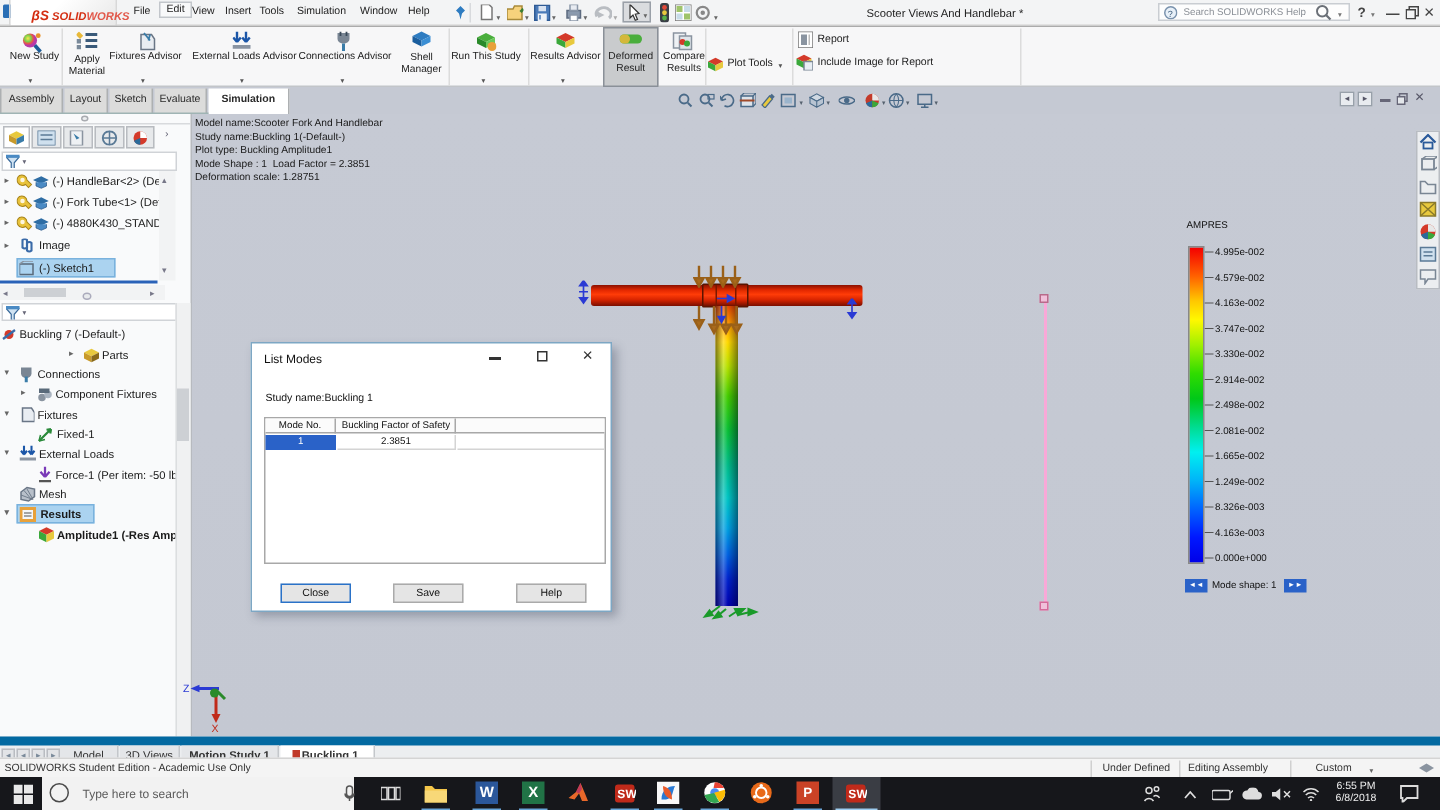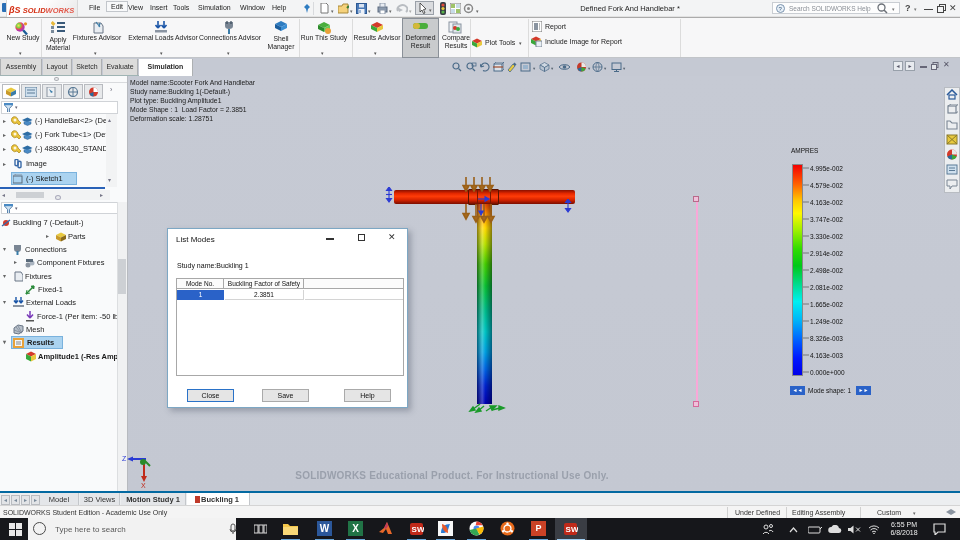--- a/index.html
+++ b/index.html
@@ -3,21 +3,21 @@
 <meta charset="utf-8">
 <style>
 * { margin:0; padding:0; box-sizing:border-box; }
 html,body { width:960px; height:540px; overflow:hidden; font-family:"Liberation Sans", sans-serif; }
 .abs { position:absolute; }
 #stage { position:relative; width:960px; height:540px; background:#f0f0f0; }
 
 
 #titlebar { position:absolute; left:0; top:0; width:960px; height:17px; background:#f3f4f5; border-bottom:1px solid #e2e2e2; }
 #logobox { position:absolute; left:6px; top:0; width:72px; height:18px; background:linear-gradient(135deg,#ffffff 40%,#e8e8e8); border:1px solid #d8d8d8; border-top:none; }
-#logotxt { position:absolute; left:9px; top:5px; font-size:7.5px; font-weight:bold; font-style:italic; color:#d42e12; letter-spacing:0px;text-align:center; }
+#logotxt { position:absolute; left:21px; top:5px; font-size:7.5px; font-weight:bold; font-style:italic; color:#d42e12; letter-spacing:0px;text-align:center; }
 .menu { position:absolute; top:4px; font-size:7px; color:#222; }
 #searchbox { position:absolute; left:772px; top:2px; width:128px; height:12px; background:#fdfdfd; border:1px solid #c9cdd2; font-size:7px; color:#888; }
 .wbtn { position:absolute; top:3px; font-size:9px; color:#444; }
 
 
 #ribbon { position:absolute; left:0; top:17px; width:960px; height:41px; background:#f7f7f8; border-top:1px solid #ababab; border-bottom:1px solid #c2c5c9; }
 .rlabel { position:absolute; font-size:6.8px; color:#222; text-align:center; line-height:7.5px; }
 .rsep { position:absolute; top:1px; width:1px; height:38px; background:#dcdcdc; }
 .rcaret { position:absolute; font-size:5px; color:#555; }
 .ricon { position:absolute; }
@@ -38,21 +38,21 @@
 .treerow { position:absolute; left:0; width:118px; height:14px; font-size:7.5px; color:#1a1a1a; white-space:nowrap; line-height:14px; }
 .t2row { position:absolute; left:0; width:118px; height:13px; font-size:7.5px; color:#1a1a1a; white-space:nowrap; line-height:13px; }
 .twisty { position:absolute; font-size:6px; color:#666; }
 
 
 #dlg { position:absolute; left:167px; top:228px; width:241px; height:180px; background:#ffffff; border:1px solid #7da7c4; box-shadow:3px 3px 6px rgba(60,70,90,.35); }
 #dlgtable { position:absolute; left:8px; top:49px; width:228px; height:98px; border:1px solid #a8a8a8; background:#fff; }
 .dbtn { position:absolute; top:160px; width:47px; height:13px; background:#e5e5e5; border:1px solid #aaaaaa; font-size:7px; text-align:center; line-height:12px; color:#111; }
 
 
-#bottabs { position:absolute; left:0; top:491px; width:960px; height:14px; background:#eceef0; border-top:2px solid #0369a1; }
+#bottabs { position:absolute; left:0; top:491px; width:960px; height:14px; background:#eceef0; border-top:6px solid #0369a1; }
 .btab { position:absolute; top:0; height:14px; font-size:7.5px; color:#333; text-align:center; line-height:14px; border-right:1px solid #c4c7cb; background:#e4e6e9; }
 #statusbar { position:absolute; left:0; top:505px; width:960px; height:13px; background:#f4f4f4; border-top:1px solid #d4d4d4; font-size:7px; color:#333; }
 
 
 #taskbar { position:absolute; left:0; top:518px; width:960px; height:22px; background:#16171b; }
 .tico { position:absolute; top:3px; width:15px; height:15px; }
 .tuline { position:absolute; top:20.5px; height:1.5px; background:#6aa6d8; }
 
 .legtxt { position:absolute; font-size:6.5px; color:#111; white-space:nowrap; }
 </style>
@@ -121,21 +121,21 @@
         <rect x="6" y="1" width="4" height="4" fill="#c8dce8"></rect>
         <rect x="1" y="6" width="4" height="4" fill="#c8dce8"></rect>
         <rect x="6" y="6" width="4" height="4" fill="#9fc46a"></rect>
       </svg>
     <svg class="abs" style="left:463px;top:3px;" width="11" height="11">
         <circle cx="5.5" cy="5.5" r="4" fill="none" stroke="#888" stroke-width="1.5"></circle>
         <circle cx="5.5" cy="5.5" r="1.5" fill="#888"></circle>
       </svg>
     <div class="abs" style="left:476px;top:8px;font-size:5px;color:#666;">▾</div>
 
-    <div class="abs" style="left:540px;top:4px;width:180px;text-align:center;font-size:7.5px;color:#222;">Defined Fork And Handlebar *</div>
+    <div class="abs" style="left:540px;top:4px;width:180px;text-align:center;font-size:7.5px;color:#222;">Scooter Views And Handlebar *</div>
 
     <div id="searchbox"></div>
     <svg class="abs" style="left:776px;top:4px;" width="9" height="9">
         <circle cx="4.5" cy="4.5" r="4" fill="#e8f0f8" stroke="#7a92ad"></circle>
         <text x="2.5" y="7" font-size="6" fill="#3a5a7a">?</text>
       </svg>
     <div class="abs" style="left:789px;top:5px;font-size:6.5px;color:#8a8f96;">Search SOLIDWORKS Help</div>
     <svg class="abs" style="left:877px;top:3px;" width="11" height="11">
         <circle cx="4.5" cy="4.5" r="3.5" fill="none" stroke="#6b7077" stroke-width="1.3"></circle>
         <line x1="7" y1="7" x2="10" y2="10" stroke="#6b7077" stroke-width="1.5"></line>
@@ -698,21 +698,20 @@
     <div class="legtxt" style="left:682px;top:225px;">1.665e-002</div>
     <div class="legtxt" style="left:682px;top:242px;">1.249e-002</div>
     <div class="legtxt" style="left:682px;top:259px;">8.326e-003</div>
     <div class="legtxt" style="left:682px;top:276px;">4.163e-003</div>
     <div class="legtxt" style="left:682px;top:293px;">0.000e+000</div>
 
     <div class="abs" style="left:662px;top:310px;width:15px;height:9px;background:#2a62c8;color:#fff;font-size:5px;text-align:center;line-height:9px;">◄◄</div>
     <div class="legtxt" style="left:680px;top:311px;">Mode shape: 1</div>
     <div class="abs" style="left:728px;top:310px;width:15px;height:9px;background:#2a62c8;color:#fff;font-size:5px;text-align:center;line-height:9px;">►►</div>
 
-    <div class="abs" style="left:-1px;top:394px;width:650px;text-align:center;font-size:10px;font-weight:bold;color:#9aa0ac;letter-spacing:0.2px;">SOLIDWORKS Educational Product. For Instructional Use Only.</div>
 
     <svg class="abs" style="left:-6px;top:376px;" width="32" height="36">
       <text x="0" y="9" font-size="7" fill="#2a3ad4">Z</text>
       <line x1="8" y1="7" x2="24" y2="7" stroke="#2a3ad4" stroke-width="2"></line>
       <path d="M5 7 l6-2.5 v5 z" fill="#2a3ad4"></path>
       <line x1="22" y1="8" x2="22" y2="26" stroke="#c02a1a" stroke-width="2"></line>
       <path d="M22 30 l-3-6 h6 z" fill="#c02a1a"></path>
       <text x="19" y="36" font-size="7" fill="#c02a1a">X</text>
       <path d="M22 8 l6 6" stroke="#2a8a2a" stroke-width="2"></path>
       <circle cx="21" cy="10" r="3" fill="#2a8a2a"></circle>

